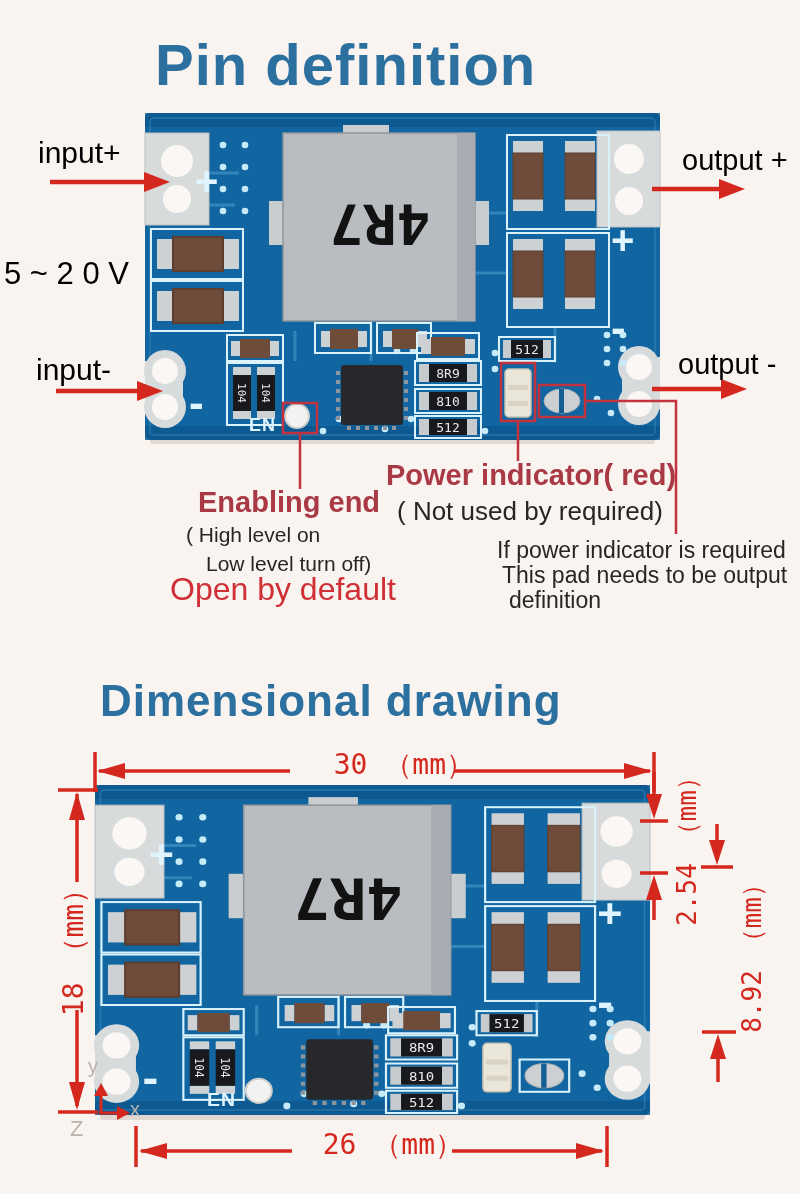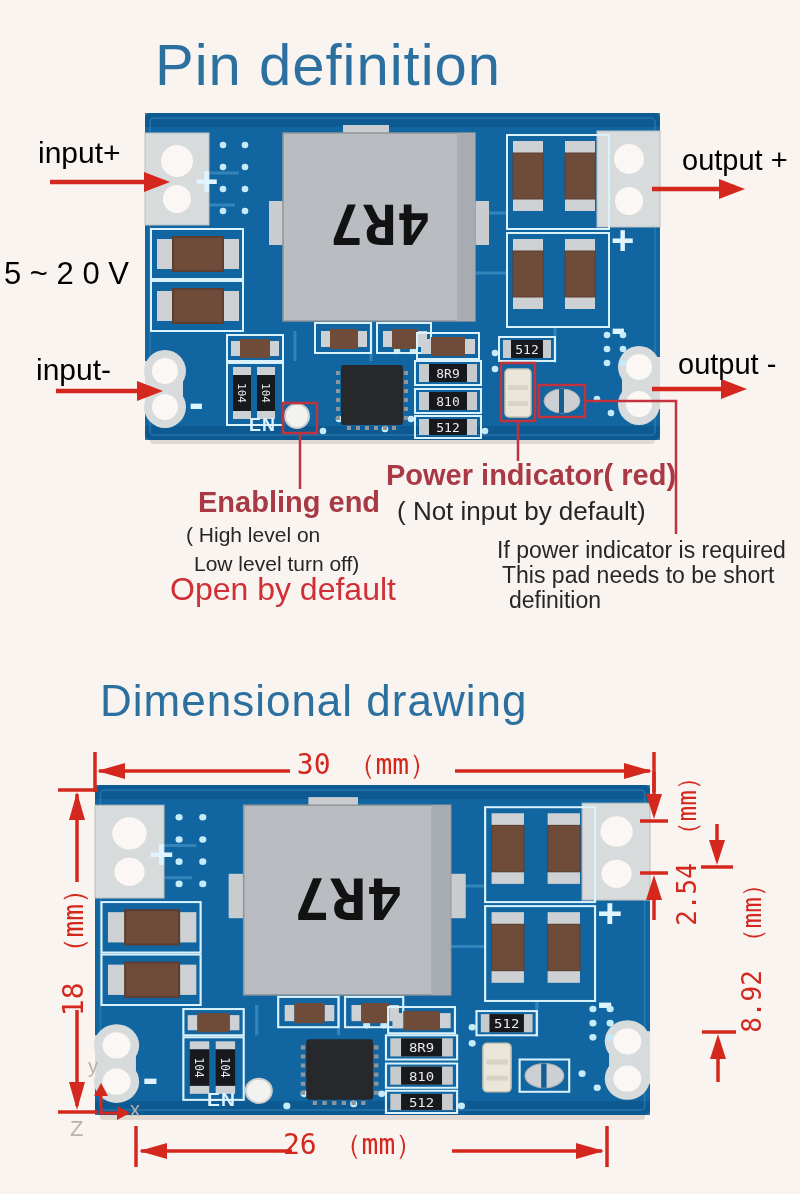--- a/index.html
+++ b/index.html
@@ -8,21 +8,21 @@
     background:#faf4f1;
     font-family:"Liberation Sans",sans-serif;
   }
   #stage{position:absolute;left:0;top:0;z-index:1}
   .lbl{position:absolute;white-space:nowrap;z-index:3;line-height:1.15}
   .red{color:#000000;font-size:30px}
   .crimson{color:#a93944;font-weight:bold;font-size:29px}
   .blacknote{color:#262626;font-size:21px}
   .small-black{font-size:23px}
   .bright{color:#d02f36;font-weight:normal;font-size:32px}
-  .title{color:#2c70a0;font-weight:normal;font-size:58px;letter-spacing:1px}
+  .title{color:#2c70a0;font-weight:bold;font-size:58px;letter-spacing:1px}
   .dimtxt{
     color:#d4271d;font-size:28px;
     font-family:"DejaVu Sans Mono","DejaVu Sans",monospace;
   }
   .vdim{transform:translate(-50%,-50%) rotate(-90deg)}
   .giz{color:#b9b1ac;font-size:20px}
 </style>
 </head>
 <body>
 
@@ -305,32 +305,32 @@
 <div class="lbl title" style="left:155px;top:32px">Pin definition</div>
 
 <div class="lbl red" style="left:38px;top:136px">input+</div>
 <div class="lbl red" style="left:682px;top:144px;font-size:29px">output +</div>
 <div class="lbl red" style="left:4px;top:256px;font-size:31px">5 ~ 2 0 V</div>
 <div class="lbl red" style="left:36px;top:353px">input-</div>
 <div class="lbl red" style="left:678px;top:348px;font-size:29px">output -</div>
 
 <div class="lbl crimson" style="left:198px;top:486px">Enabling end</div>
 <div class="lbl blacknote" style="left:186px;top:523px">( High level on</div>
-<div class="lbl blacknote" style="left:194px;top:552px">Low level turn off)</div>
+<div class="lbl blacknote" style="left:206px;top:552px">Low level turn off)</div>
 <div class="lbl bright" style="left:170px;top:571px">Open by default</div>
 
 <div class="lbl crimson" style="left:386px;top:459px">Power indicator( red)</div>
-<div class="lbl blacknote" style="left:397px;top:497px;font-size:26px">( Not input by default)</div>
+<div class="lbl blacknote" style="left:397px;top:497px;font-size:26px">( Not used by required)</div>
 <div class="lbl blacknote small-black" style="left:497px;top:537px">If power indicator is required</div>
-<div class="lbl blacknote small-black" style="left:502px;top:562px">This pad needs to be short</div>
+<div class="lbl blacknote small-black" style="left:502px;top:562px">This pad needs to be output</div>
 <div class="lbl blacknote small-black" style="left:509px;top:587px">definition</div>
 
 <div class="lbl title" style="left:100px;top:676px;font-size:44px">Dimensional drawing</div>
 
-<div class="lbl dimtxt" style="left:277px;top:749px;width:180px;text-align:center">30 （mm）</div>
-<div class="lbl dimtxt" style="left:283px;top:1129px;width:180px;text-align:left">26 （mm）</div>
+<div class="lbl dimtxt" style="left:294px;top:749px;width:180px;text-align:right">30 （mm）</div>
+<div class="lbl dimtxt" style="left:283px;top:1129px;width:180px;text-align:right">26 （mm）</div>
 <div class="lbl dimtxt vdim" style="left:74px;top:946px">18 （mm）</div>
 <div class="lbl dimtxt vdim" style="left:688px;top:845px;font-size:26px">2.54 （mm）</div>
 <div class="lbl dimtxt vdim" style="left:753px;top:952px;font-size:26px">8.92 （mm）</div>
 
 <div class="lbl giz" style="left:88px;top:1055px">y</div>
 <div class="lbl giz" style="left:130px;top:1098px">x</div>
 <div class="lbl giz" style="left:70px;top:1116px;font-size:22px">Z</div>
 
 </body></html>

